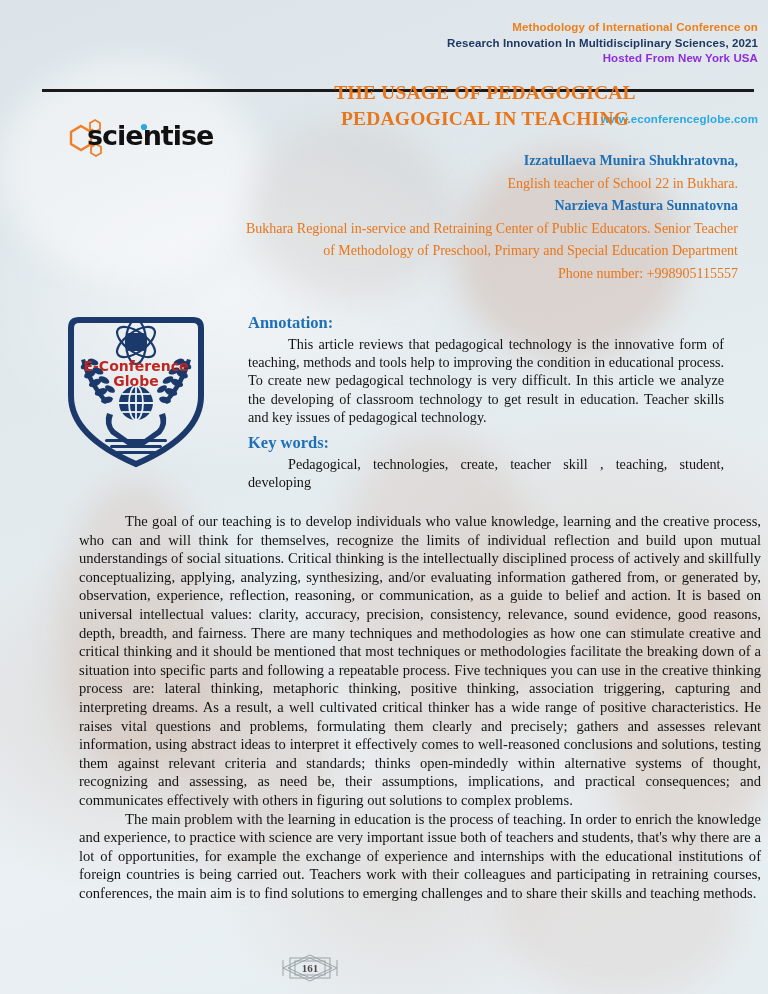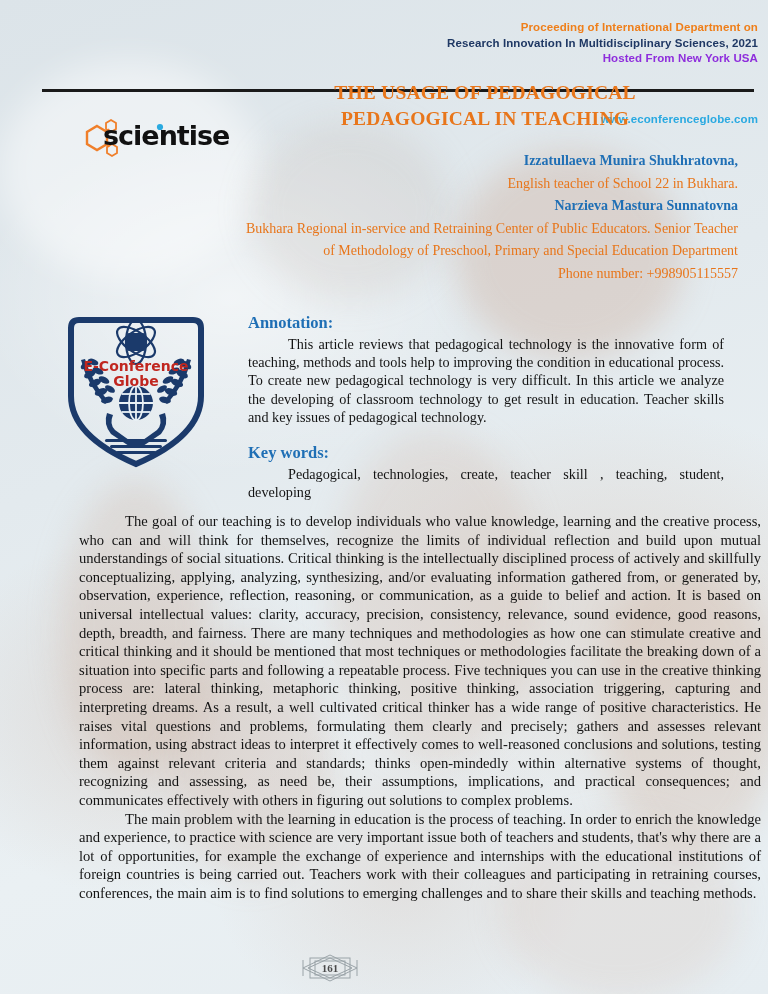--- a/index.html
+++ b/index.html
@@ -67,21 +67,21 @@
     left: 42px;
     top: 89px;
     width: 712px;
     height: 3px;
     background: #1a1a1a;
   }
 
   
   #scientise-logo {
     position: absolute;
-    left: 81px;
+    left: 65px;
     top: 118px;
     width: 145px;
     height: 40px;
   }
   #scientise-logo .sci-text {
     position: absolute;
     left: 22px;
     top: 2px;
     font-family: "DejaVu Sans", sans-serif;
     font-size: 27px;
@@ -159,21 +159,21 @@
     margin: 0 0 1px 0;
   }
   .abs-para {
     margin: 0;
     font-size: 14.2px;
     line-height: 18.2px;
     text-align: justify;
     text-indent: 40px;
     color: #131313;
   }
-  .abs-para.tight { margin-bottom: 16px; }
+  .abs-para.tight { margin-bottom: 6px; }
 
   
   #body-text {
     position: absolute;
     left: 44px;
     top: 512px;
     width: 682px;
     margin-left: 35px;
   }
   #body-text p {
@@ -185,21 +185,20 @@
     color: #131313;
   }
 
   
   #footer {
     position: absolute;
     left: 0;
     bottom: 8px;
     width: 620px;
     text-align: center;
-    padding-left: 20px;
   }
   #page-ornament {
     position: relative;
     display: inline-block;
     width: 96px;
     height: 28px;
   }
   #page-number {
     position: absolute;
     left: 0;
@@ -222,21 +221,21 @@
   <div class="wm wm7"></div>
   <div class="wm wm6"></div>
   <div class="wm wm1"></div>
   <div class="wm wm2"></div>
   <div class="wm wm3"></div>
   <div class="wm wm4"></div>
   <div class="wm wm5"></div>
   <div class="wm wm8"></div>
 
   <div id="conf-header">
-    <div class="hdr-line1">Proceeding of International Department on</div>
+    <div class="hdr-line1">Methodology of International Conference on</div>
     <div class="hdr-line2">Research Innovation In Multidisciplinary Sciences, 2021</div>
     <div class="hdr-line3">Hosted From New York USA</div>
     <div class="hdr-line4">www.econferenceglobe.com</div>
   </div>
   <div id="header-rule"></div>
 
   <div id="scientise-logo">
     <svg width="145" height="40" viewBox="0 0 145 40">
 
       <polygon points="16,8 26,14 26,26 16,32 6,26 6,14" fill="none" stroke="#f07f2a" stroke-width="2.4"></polygon>

